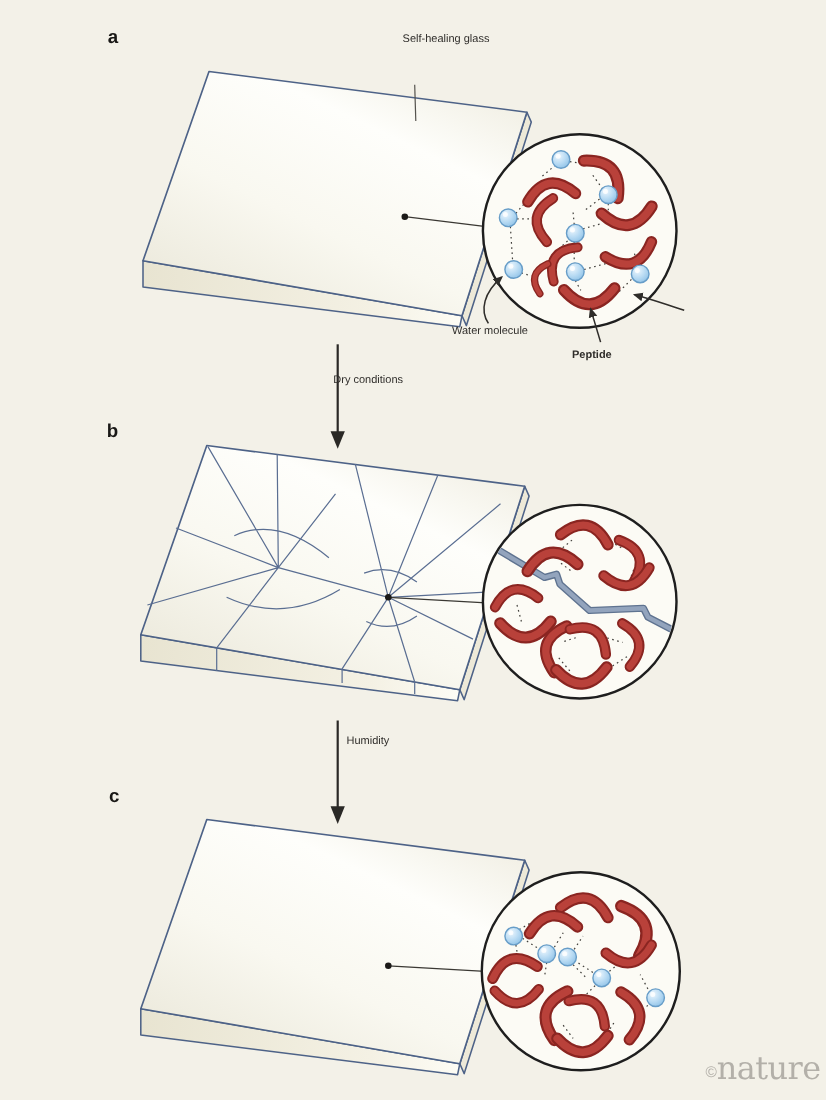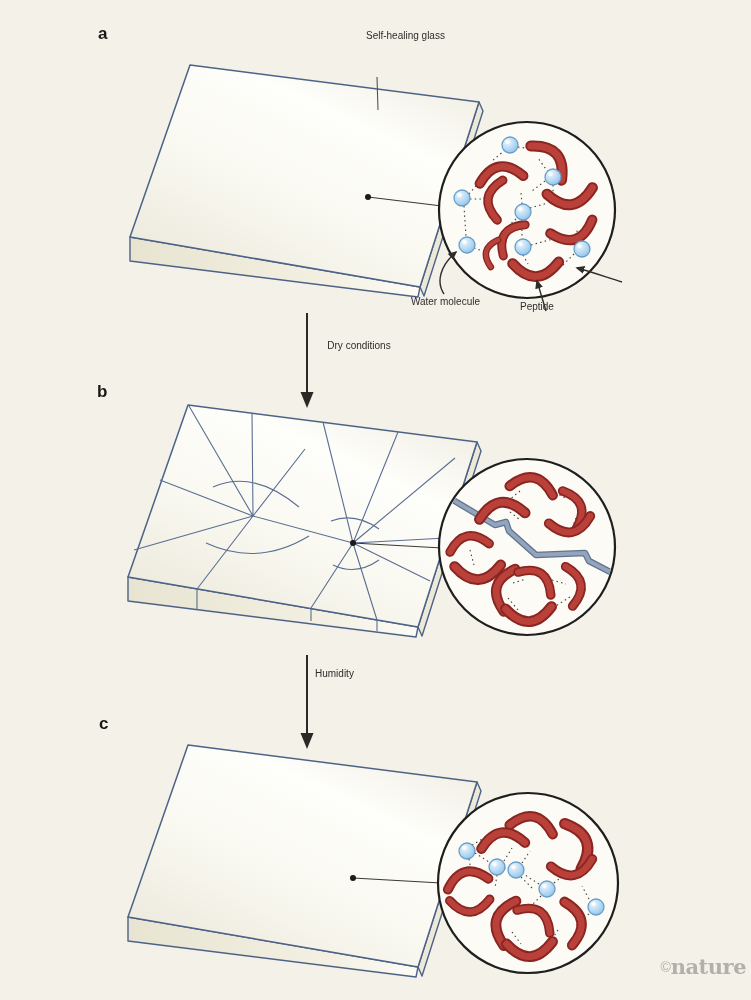--- a/index.html
+++ b/index.html
@@ -5,21 +5,21 @@
   html,body{margin:0;padding:0;}
   body{width:751px;height:1000px;overflow:hidden;background:#f3f1e8;
        font-family:"Liberation Sans","DejaVu Sans",sans-serif;}
   .fig{position:relative;width:751px;height:1000px;background:#f3f1e8;}
   .fig svg{position:absolute;left:0;top:0;}
   .lbl{position:absolute;color:#2f2d2a;font-size:10px;line-height:20px;}
   .letter{position:absolute;color:#191816;font-size:17px;font-weight:bold;line-height:17px;}
   .right{text-align:right;}
   .credit{position:absolute;right:5px;top:954px;color:#b3b0a9;white-space:nowrap;}
   .credit .sym{font-size:14px;font-family:"Liberation Sans",sans-serif;vertical-align:2px;}
-  .credit .brand{font-size:21px;font-weight:bold;font-family:"DejaVu Serif","Liberation Serif",serif;letter-spacing:-0.5px;}
+  .credit .brand{font-size:29px;font-weight:normal;font-family:"DejaVu Serif","Liberation Serif",serif;letter-spacing:-0.5px;}
 </style>
 </head>
 <body>
 
 <div class="fig">
 
 <svg width="751" height="1000" viewBox="0 0 751 1000">
   <defs>
     <linearGradient id="slabTop" x1="0" y1="1" x2="0.75" y2="0">
       <stop offset="0" stop-color="#e8e5d6"></stop>
@@ -178,20 +178,20 @@
   </g>
 </svg>
 
 <div class="letter" style="left:98px;top:25px;">a</div>
 <div class="letter" style="left:97px;top:383px;">b</div>
 <div class="letter" style="left:99px;top:715px;">c</div>
 
 <div class="lbl" style="left:366px;top:26px;width:96px;">Self-healing glass</div>
 
 <div class="lbl right" style="left:380px;top:292px;width:100px;text-align:right;">Water molecule</div>
-<div class="lbl" style="left:520px;top:297px;">Peptide</div>
+<div class="lbl" style="left:520px;top:313px;font-weight:bold;">Peptide</div>
 
-<div class="lbl" style="left:315px;top:336px;width:88px;text-align:center;">Dry conditions</div>
+<div class="lbl" style="left:303px;top:336px;width:88px;">Dry conditions</div>
 <div class="lbl" style="left:315px;top:664px;">Humidity</div>
 
 <div class="credit"><span class="sym">©</span><span class="brand">nature</span></div>
 
 </div>
 
 </body></html>

